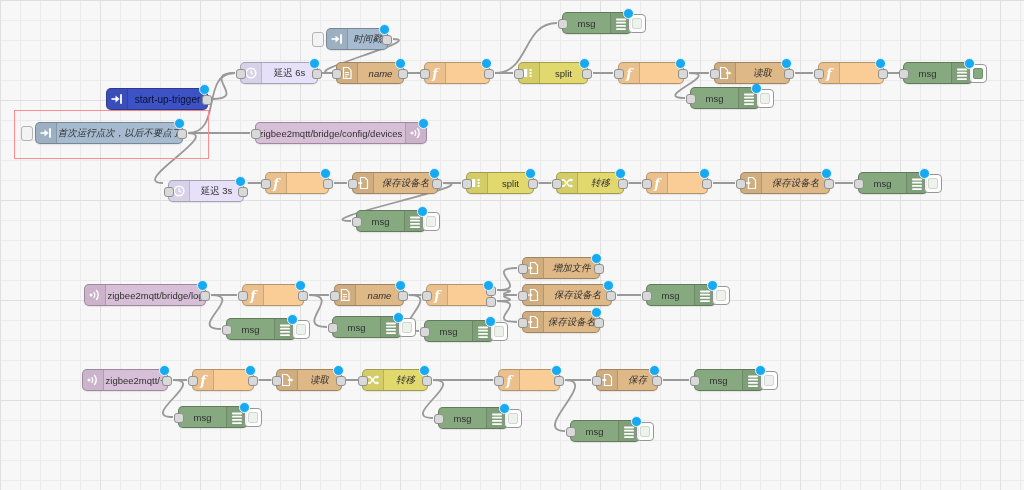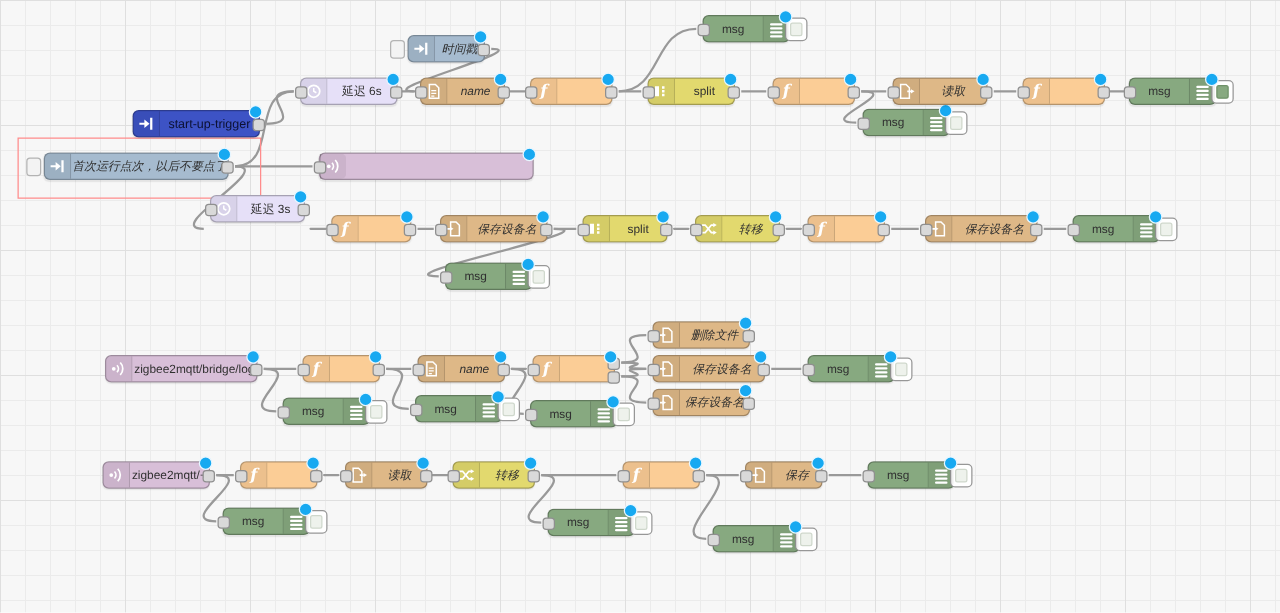--- a/index.html
+++ b/index.html
@@ -263,24 +263,25 @@
       <div class="dot" style="background: rgb(23, 169, 241);"></div>
     </div>
     <div class="node" style="left: 255px; top: 122px; width: 172px; background: rgb(216, 191, 216);">
       <div class="icon-sec right">
         <svg class="nr-icon" width="14" height="16" viewBox="0 0 14 14">
           <circle cx="3" cy="7" r="1.5" fill="#fff"></circle>
           <path d="M5.6 4.2a4 4 0 0 1 0 5.6" stroke="#fff" stroke-width="1.4" fill="none"></path>
           <path d="M8.2 2a7.2 7.2 0 0 1 0 10" stroke="#fff" stroke-width="1.4" fill="none"></path>
         </svg>
       </div>
-      <div class="port in" style="top: 6px;"></div>
-      <div class="dot" style="background: rgb(23, 169, 241);"></div>
-    </div>
-    <div class="node" style="left: 168px; top: 156px; width: 76px; background: rgb(230, 224, 248);">
+      <div class="lbl">zigbee2mqtt/bridge/config/devices</div>
+      <div class="port in" style="top: 6px;"></div>
+      <div class="dot" style="background: rgb(23, 169, 241);"></div>
+    </div>
+    <div class="node" style="left: 168px; top: 180px; width: 76px; background: rgb(230, 224, 248);">
       <div class="icon-sec left">
         <svg class="nr-icon" width="14" height="16" viewBox="0 0 14 14">
           <circle cx="7" cy="7" r="4.8" stroke="#fff" stroke-width="1.4" fill="none"></circle>
           <path d="M7 4.3V7l2.1 1.2" stroke="#fff" stroke-width="1.2" fill="none"></path>
         </svg>
       </div>
       <div class="lbl">延迟 3s</div>
       <div class="port in" style="top: 6px;"></div>
       <div class="port out" style="top: 6px;"></div>
       <div class="dot" style="background: rgb(23, 169, 241);"></div>
@@ -457,21 +458,21 @@
       <div class="dot" style="background: rgb(23, 169, 241);"></div>
     </div>
     <div class="node" style="left: 522px; top: 257px; width: 78px; background: rgb(222, 184, 135);">
       <div class="icon-sec left">
         <svg class="nr-icon" width="14" height="16" viewBox="0 0 14 14">
           <path d="M4.5 1.5h4.3l2.7 2.7v8.3H4.5z" stroke="#fff" stroke-width="1.2" fill="none"></path>
           <path d="M.8 7h3.4" stroke="#fff" stroke-width="1.4" fill="none"></path>
           <path d="M4 5.3 6.8 7 4 8.7Z" fill="#fff"></path>
         </svg>
       </div>
-      <div class="lbl italic">删除文件</div>
+      <div class="lbl italic">增加文件</div>
       <div class="port in" style="top: 6px;"></div>
       <div class="port out" style="top: 6px;"></div>
       <div class="dot" style="background: rgb(23, 169, 241);"></div>
     </div>
     <div class="node" style="left: 522px; top: 284px; width: 90px; background: rgb(222, 184, 135);">
       <div class="icon-sec left">
         <svg class="nr-icon" width="14" height="16" viewBox="0 0 14 14">
           <path d="M4.5 1.5h4.3l2.7 2.7v8.3H4.5z" stroke="#fff" stroke-width="1.2" fill="none"></path>
           <path d="M.8 7h3.4" stroke="#fff" stroke-width="1.4" fill="none"></path>
           <path d="M4 5.3 6.8 7 4 8.7Z" fill="#fff"></path>

